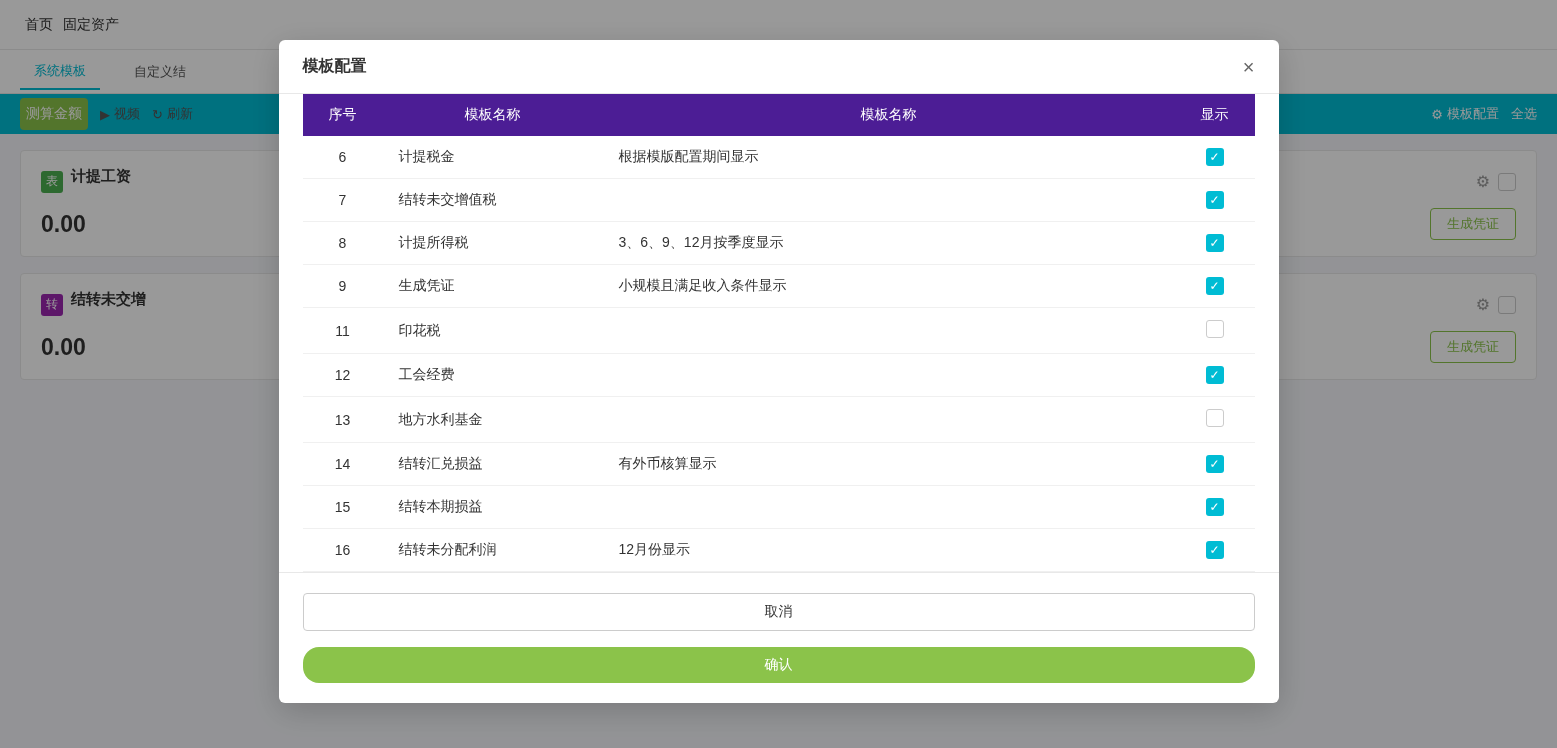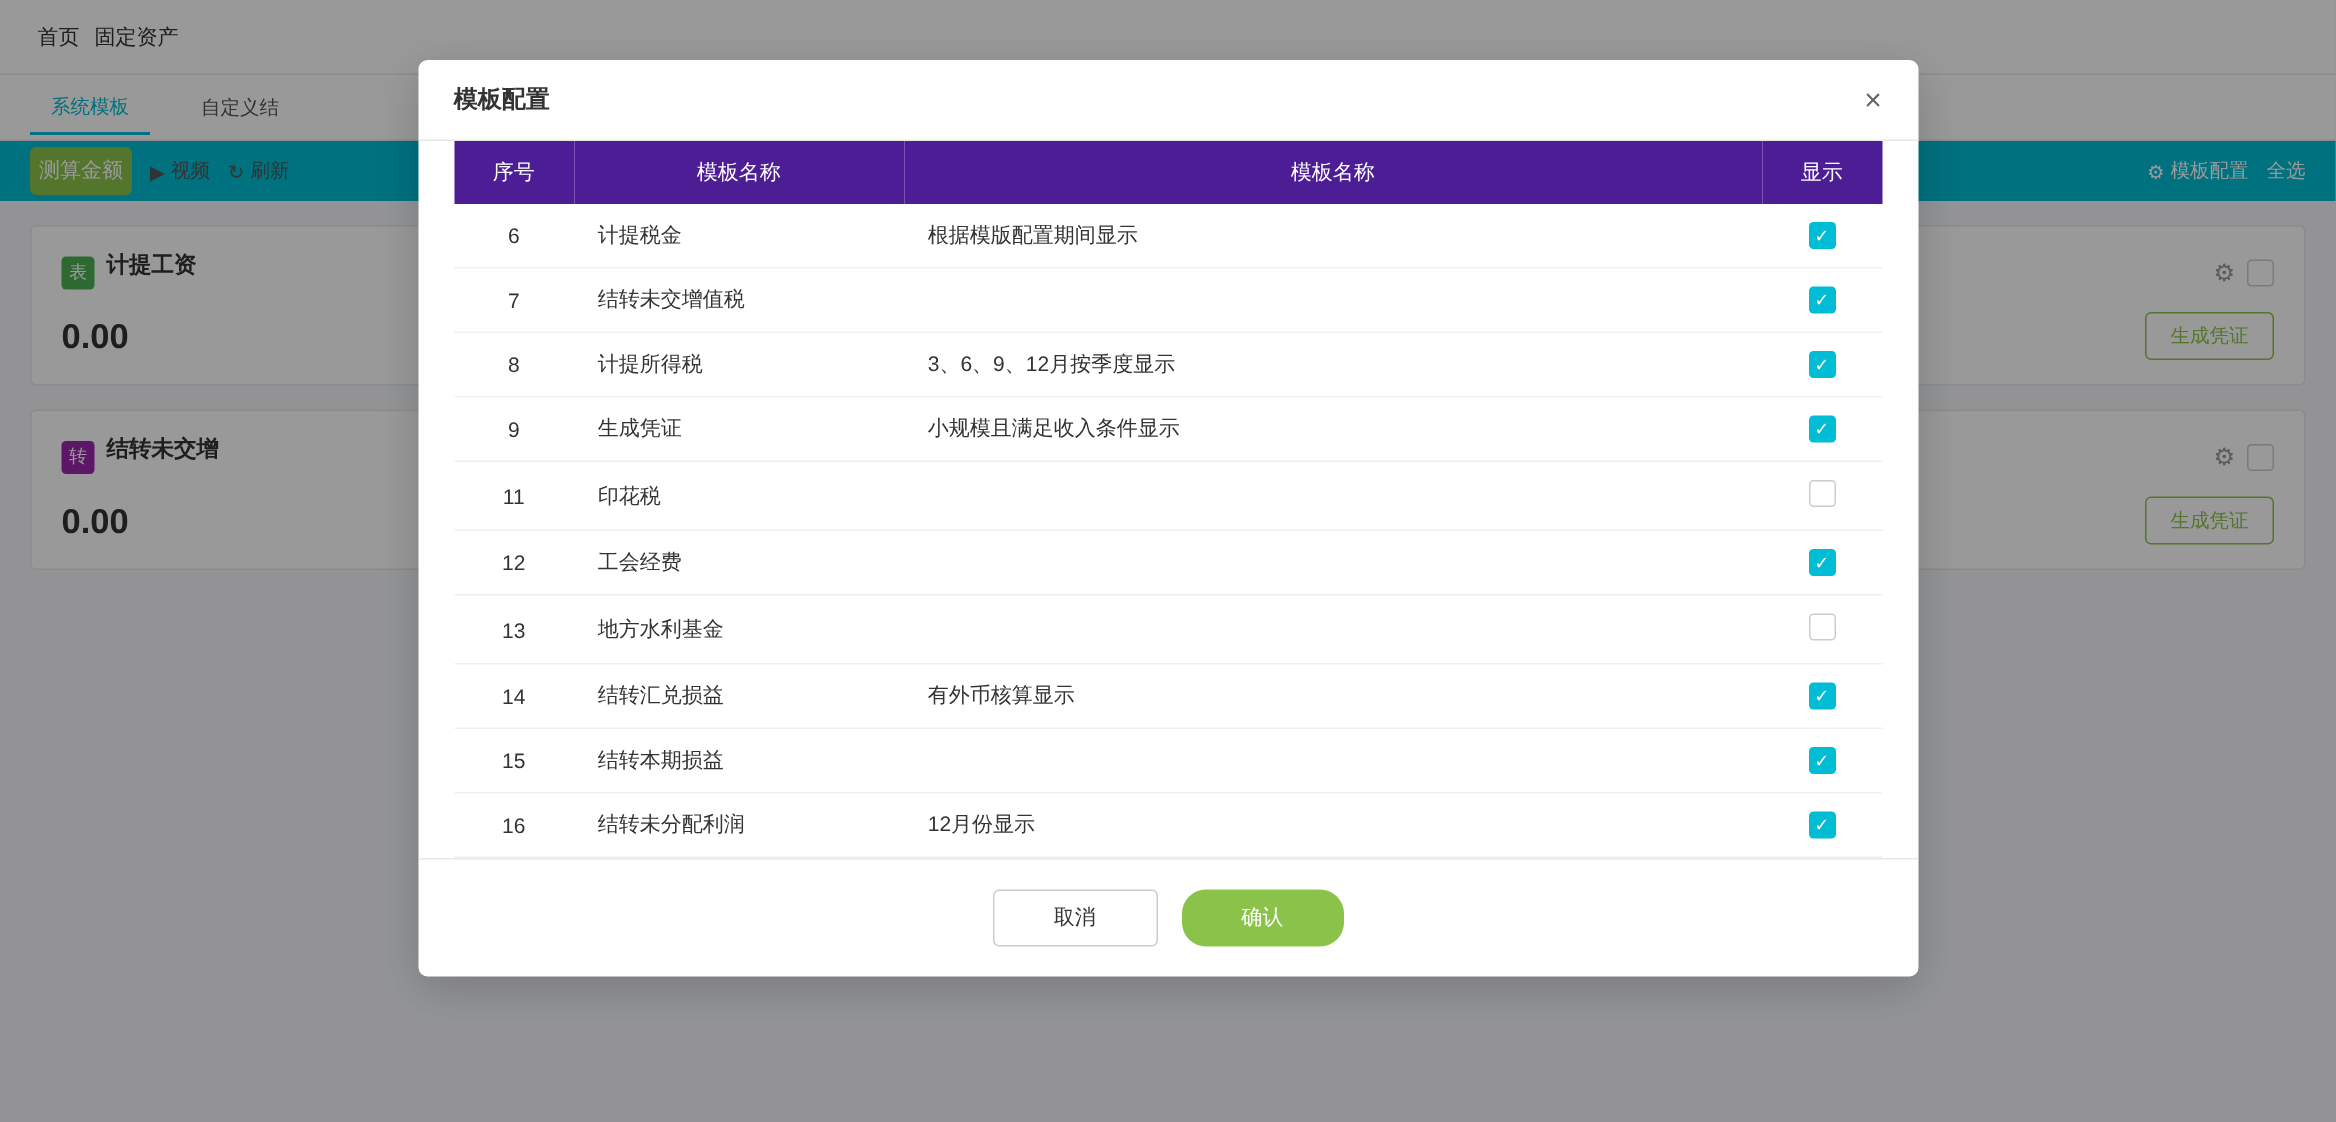--- a/index.html
+++ b/index.html
@@ -287,20 +287,21 @@
       border-radius: 3px;
     }
 
     
     .modal-footer {
       display: flex;
       justify-content: center;
       gap: 16px;
       padding: 20px 24px;
       border-top: 1px solid #e8e8e8;
+      flex-direction: column;
     }
     .btn-cancel {
       background: #fff;
       border: 1px solid #ccc;
       color: #333;
       padding: 9px 40px;
       border-radius: 4px;
       cursor: pointer;
       font-size: 14px;
     }

